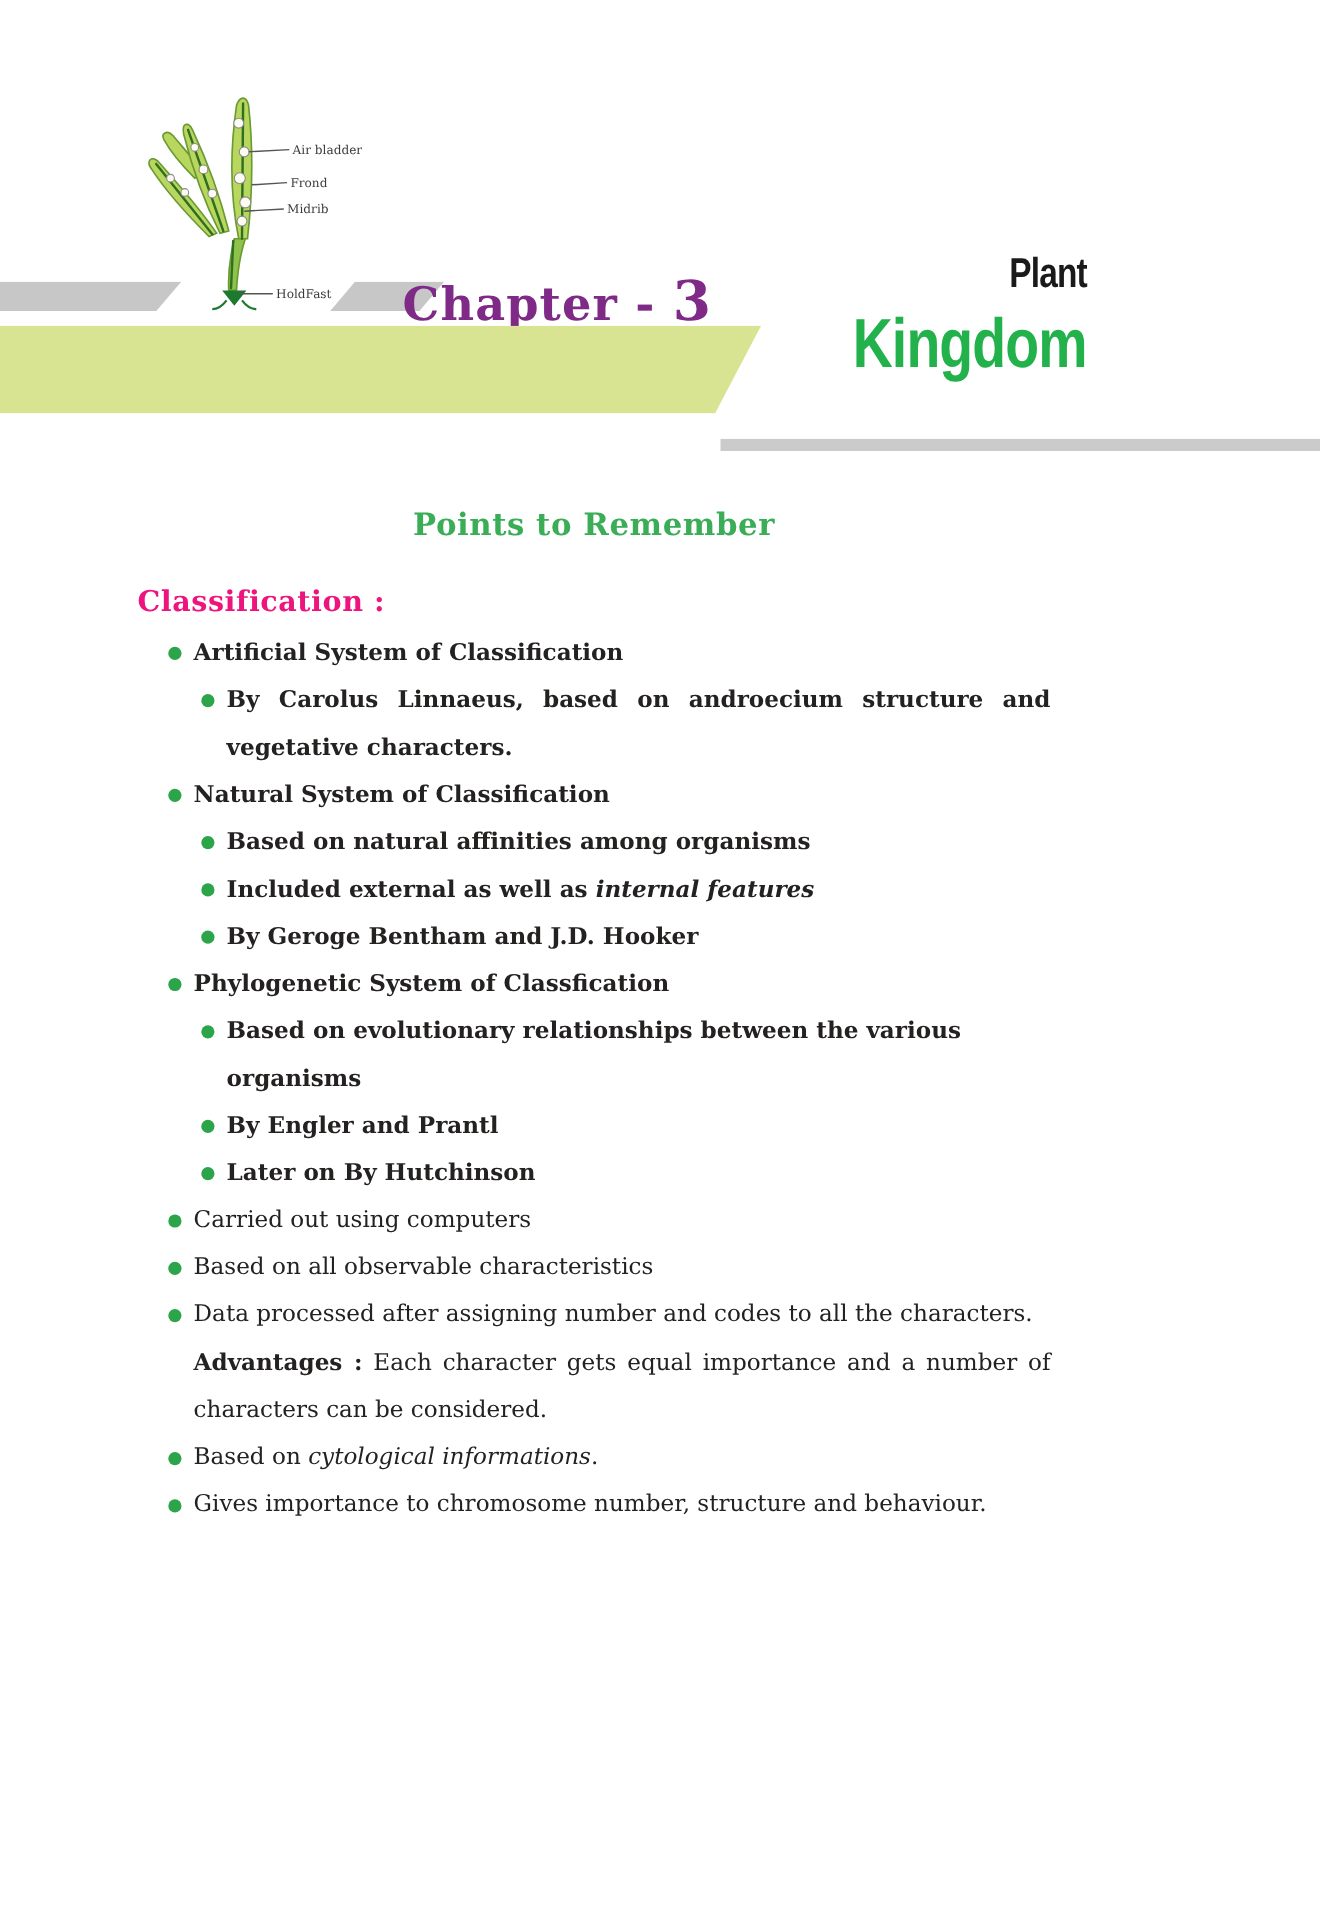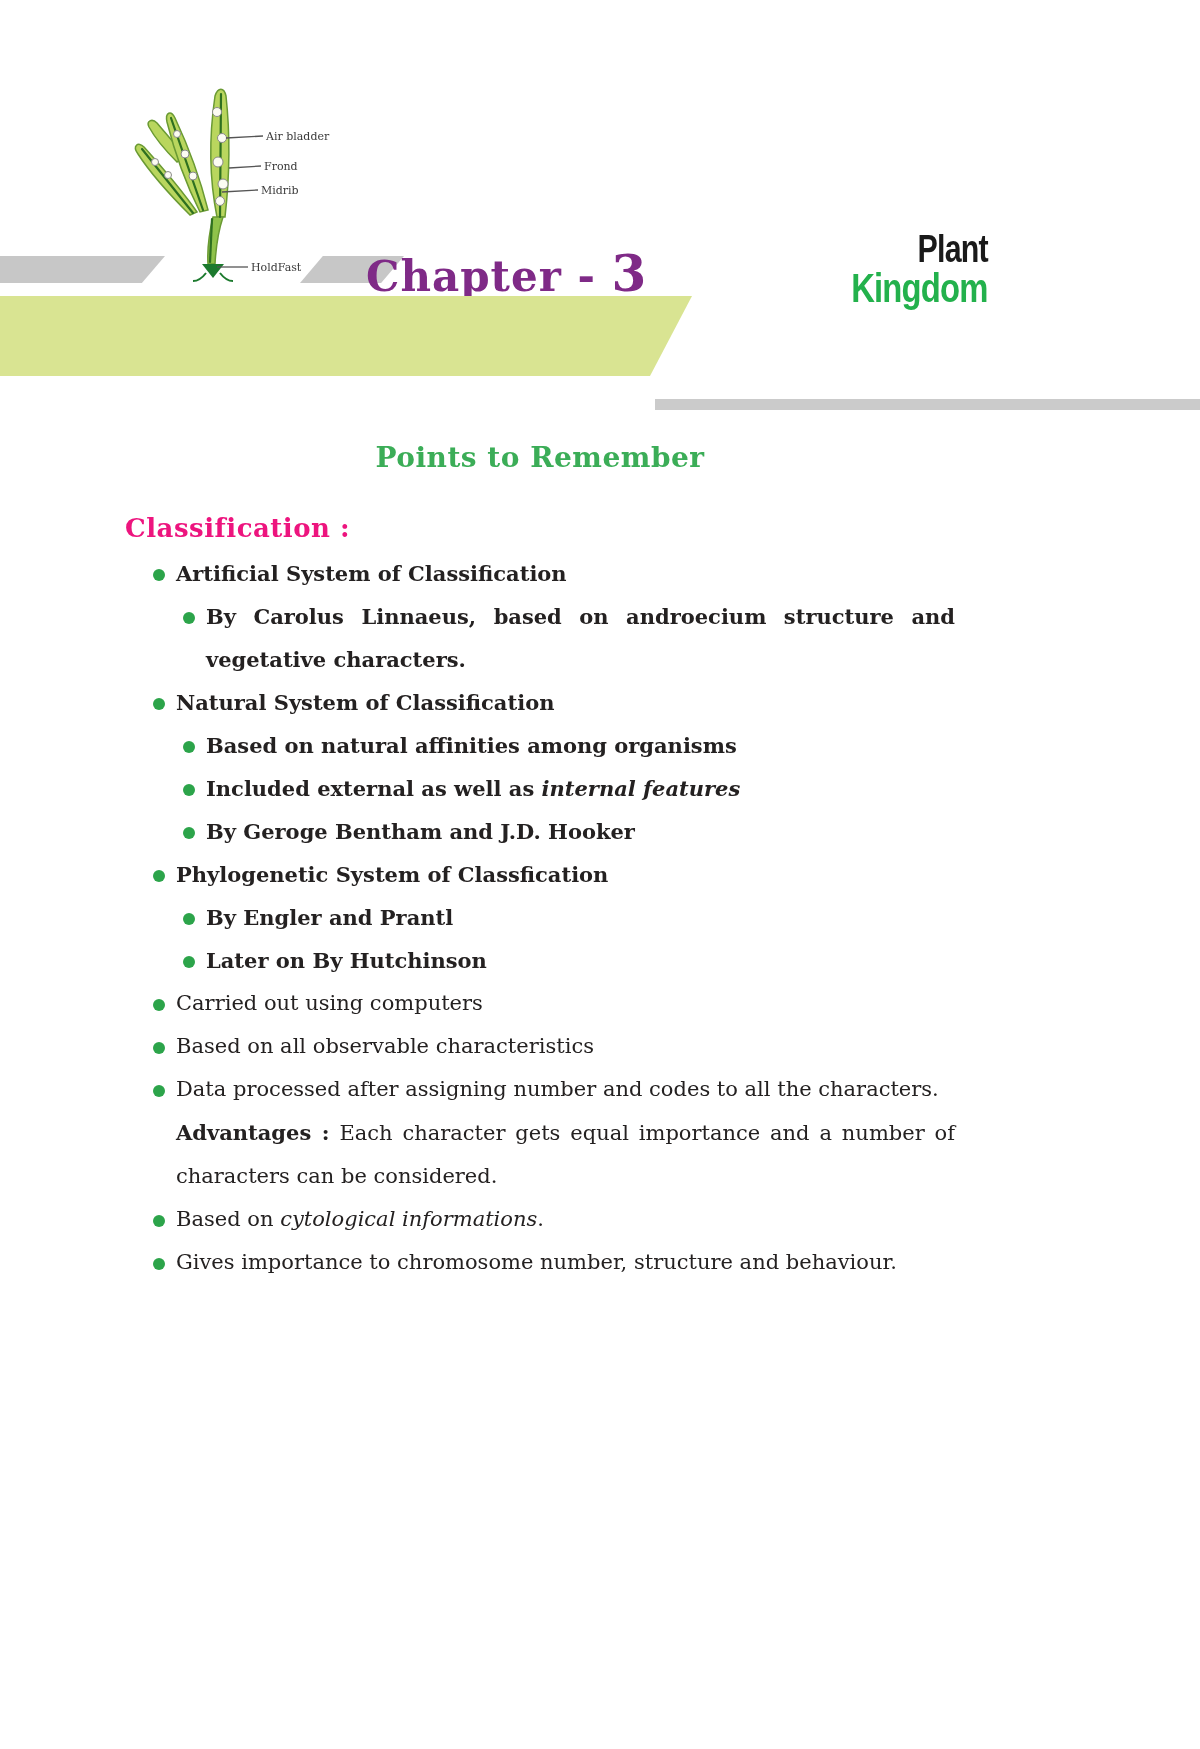--- a/index.html
+++ b/index.html
@@ -23,26 +23,26 @@
   .chap-num  { font-size:50px; font-weight:700; letter-spacing:1px; }
 
   .banner { position:absolute; left:0; top:296px; width:692px; height:80px;
             background:#d9e492;
             clip-path:polygon(0 0, 100% 0, calc(100% - 42px) 100%, 0 100%); }
 
   .title-block { position:absolute; left:676px; top:230px; width:312px; text-align:right;
                  font-family:"Liberation Sans", sans-serif; line-height:1; }
   .t-plant   { font-size:38px; font-weight:700; color:#1a1a1a; letter-spacing:-1px; }
   .t-plant span, .t-kingdom span { display:inline-block; transform:scaleX(0.8); transform-origin:right center; }
-  .t-kingdom { font-size:41px; font-weight:700; color:#23b14c; letter-spacing:-1px; }
+  .t-kingdom { margin-top:14px; font-size:63px; font-weight:700; color:#23b14c; letter-spacing:-1px; }
 
   .title-underline { position:absolute; left:655px; top:399px; width:545px; height:11px; background:#cbcbcb; }
 
   
-  .content { position:absolute; left:125px; top:438px; width:830px; }
+  .content { position:absolute; left:125px; top:457px; width:830px; }
 
   .ptr { margin:0 0 30px; text-align:center; font-size:28px; line-height:40px;
          font-weight:700; color:#3bad57; letter-spacing:0.5px; }
 
   h2.sec { margin:10px 0 4px; font-size:26px; line-height:40px; font-weight:700;
            color:#ed147e; letter-spacing:0.5px; }
 
   .li { position:relative; margin:0; line-height:43px; font-size:21px; }
   .li p { margin:0; }
   .li.l1 { padding-left:51px; }
@@ -145,20 +145,24 @@
     <div class="li l2">
       <span class="dot"></span>
       <p><span>By Geroge Bentham and J.D. Hooker</span></p>
     </div>
     <div class="li l1 b">
       <span class="dot"></span>
       <p><span>Phylogenetic System of Classfication</span></p>
     </div>
     <div class="li l2">
       <span class="dot"></span>
+      <p><span>Based on evolutionary relationships between the various organisms</span></p>
+    </div>
+    <div class="li l2">
+      <span class="dot"></span>
       <p><span>By Engler and Prantl</span></p>
     </div>
     <div class="li l2">
       <span class="dot"></span>
       <p><span>Later on By Hutchinson</span></p>
     </div>
 
 
     <div class="li l1">
       <span class="dot"></span>

